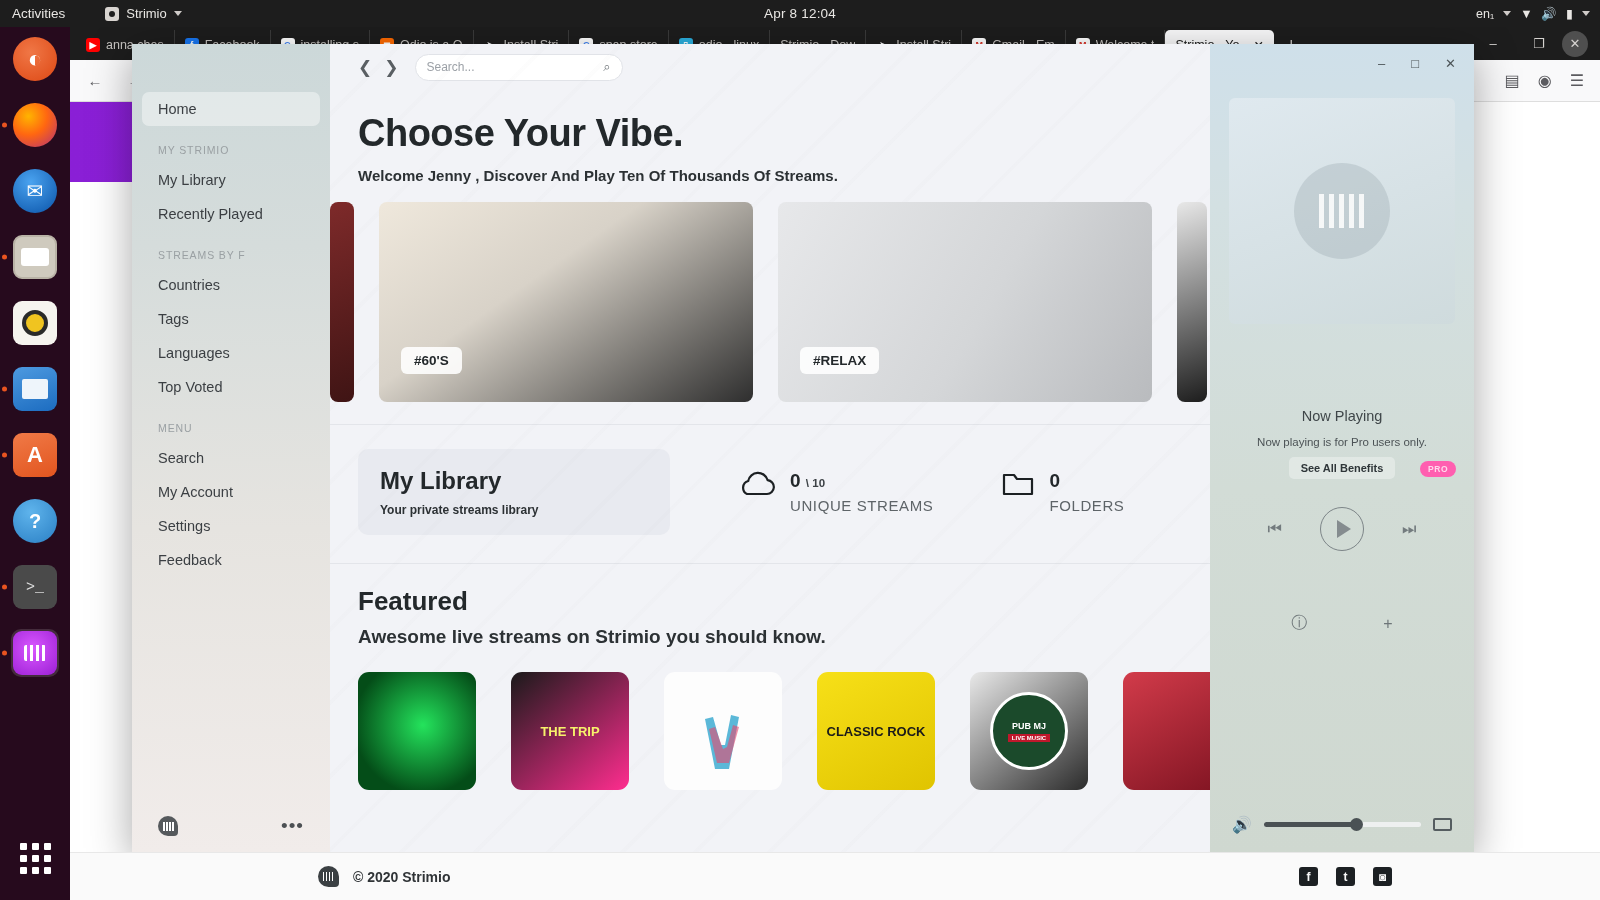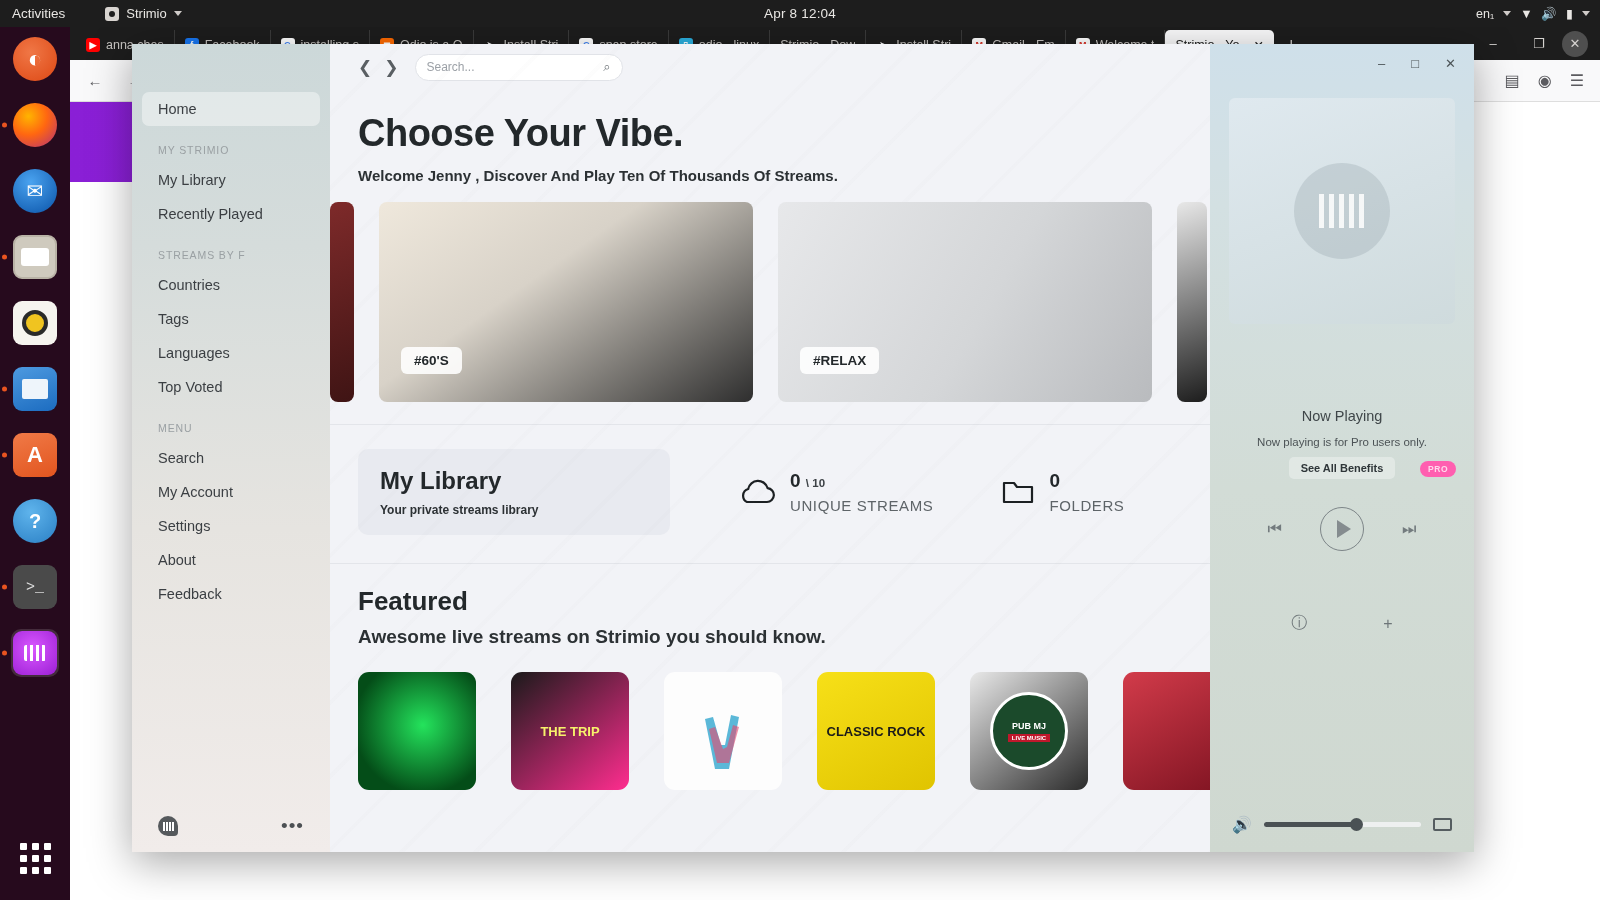--- a/index.html
+++ b/index.html
@@ -133,21 +133,21 @@
   .card-60 { width: 374px; background: linear-gradient(145deg,#efe8dc 0%, #d8d2c8 40%, #2e2e2e 100%); }
   .card-relax { width: 374px; background: linear-gradient(120deg,#e7e8ea 0%, #d4d6d8 55%, #b9bbbe 100%); }
   .card-peek-r { width: 30px; background: linear-gradient(160deg,#e8e8e8,#1d1d1d); }
 
   .s-sep { height: 1px; background: #e3e5ea; margin: 22px 0 0 0; }
 
   .s-library { padding: 24px 28px 0 28px; display: flex; align-items: center; }
   .s-libcard { width: 312px; background: #e8eaf0; border-radius: 10px; padding: 18px 22px; }
   .s-libcard h2 { font-size: 24px; color: #23282b; font-weight: bold;}
   .s-libcard span { font-size: 12px; color: #2c3134; font-weight: bold; display:block; margin-top: 8px;}
-  .s-stat { display: flex; align-items: center; gap: 14px; margin-left: 68px; }
+  .s-stat { display: flex; gap: 14px; margin-left: 68px; }
   .s-stat .statnum { font-size: 19px; color: #23282b; font-weight: bold; }
   .s-stat .statnum small { font-size: 11.5px; color: #3c4145; font-weight: bold;}
   .s-stat .statlabel { font-size: 15px; letter-spacing: .6px; color: #5e6468; margin-top: 5px;}
 
   .s-sep2 { height: 1px; background: #e3e5ea; margin: 28px 0 0 0; }
 
   .s-featured { padding: 22px 28px 0 28px; position: relative;}
   .s-featured h2 { font-size: 26px; color: #23282b; font-weight: bold;}
   .s-featured p { font-size: 19px; color: #2c3134; font-weight: bold; margin-top: 9px;}
   .s-featured-nav { position: absolute; right: 52px; top: 30px; display: flex; gap: 18px; font-size: 17px; color: #3b4043;}
@@ -351,38 +351,50 @@
         <span>▤</span>
         <span>◉</span>
         <span>☰</span>
       </div>
     </div>
     <div class="ff-content">
       <div class="ff-purple"></div>
     </div>
   </div>
 
+  <div class="page-footer">
+    <div class="pf-left">
+      <span class="pf-logo">
+          <i></i>
+        </span>
+      <span class="pf-copy">© 2020 Strimio</span>
+    </div>
+    <div class="pf-social">
+      <span>f</span>
+      <span>t</span>
+      <span>◙</span>
+    </div>
+  </div>
 
   <div class="strimio">
 
     <div class="s-sidebar">
       <div class="s-nav-item sel">Home</div>
       <div class="s-group">MY STRIMIO</div>
       <div class="s-nav-item">My Library</div>
       <div class="s-nav-item">Recently Played</div>
       <div class="s-group">STREAMS BY F</div>
       <div class="s-nav-item">Countries</div>
       <div class="s-nav-item">Tags</div>
       <div class="s-nav-item">Languages</div>
       <div class="s-nav-item">Top Voted</div>
       <div class="s-group">MENU</div>
       <div class="s-nav-item">Search</div>
       <div class="s-nav-item">My Account</div>
       <div class="s-nav-item">Settings</div>
-      <div class="s-nav-item">About</div>
       <div class="s-nav-item">Feedback</div>
       <div class="s-bottom">
         <span class="s-logo">
             <i></i>
           </span>
         <span class="s-dots">•••</span>
       </div>
     </div>
 
     <div class="s-main">

